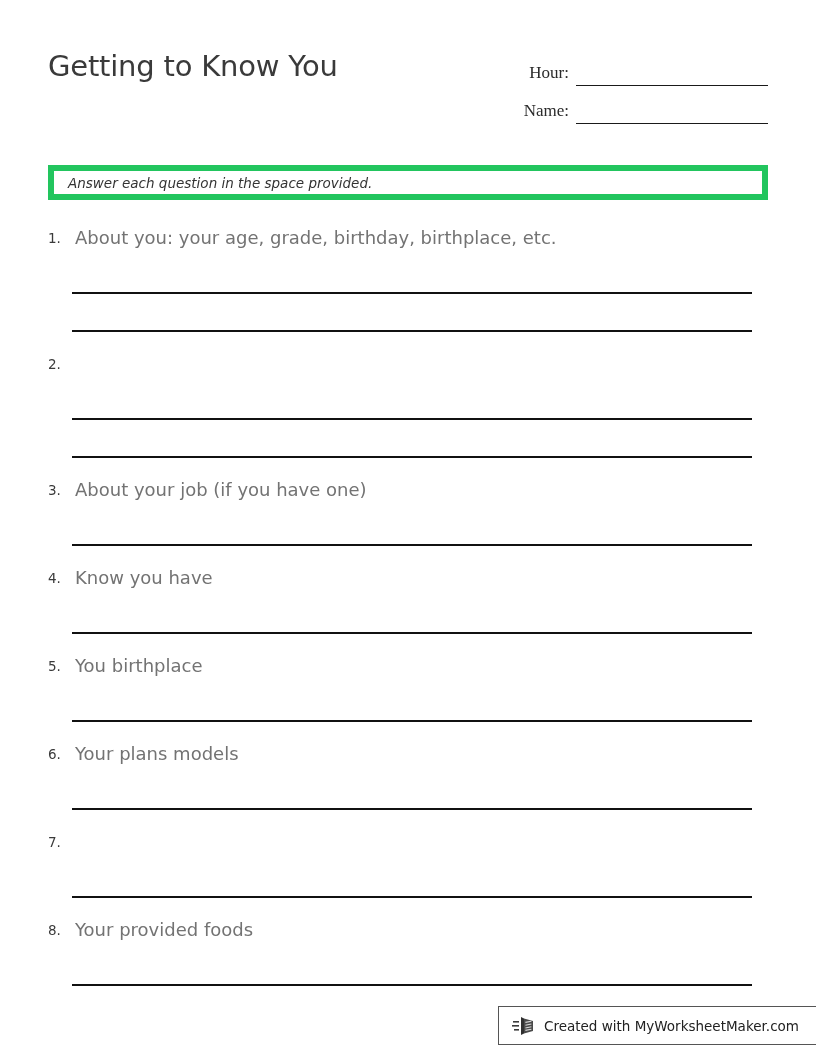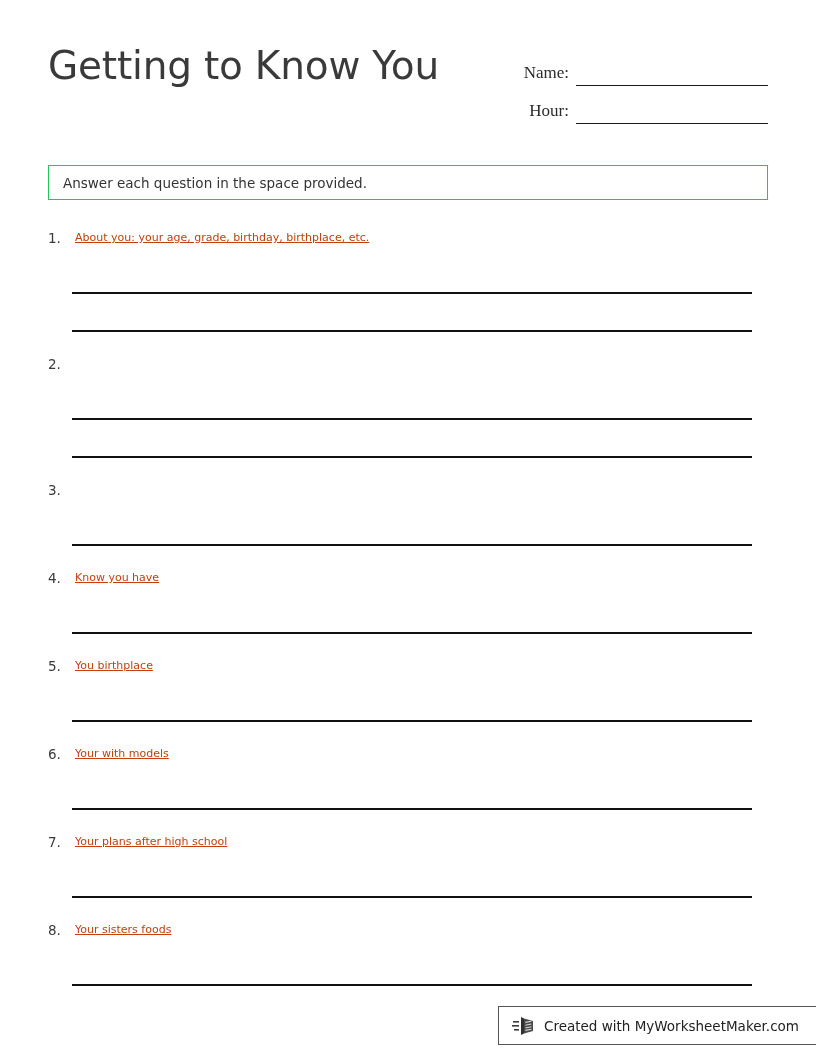--- a/index.html
+++ b/index.html
@@ -26,21 +26,21 @@
     position: absolute;
     left: 48px;
     top: 40px;
     right: 48px;
     height: 90px;
   }
   .title {
     position: absolute;
     left: 0;
     top: 6px;
-    font-size: 39px;
+    font-size: 29px;
     font-weight: 400;
     color: #3a3a3a;
     letter-spacing: -0.2px;
     white-space: nowrap;
     line-height: 40px;
   }
   .id-block {
     position: absolute;
     right: 0;
     top: 8px;
@@ -67,25 +67,26 @@
     margin-left: 7px;
   }
 
   
   .instruction-box {
     position: absolute;
     left: 48px;
     top: 165px;
     width: 720px;
     height: 35px;
-    border: 1px solid #22c55e;
+    border: 6px solid #22c55e;
     box-sizing: border-box;
     display: flex;
     align-items: center;
     background: #ffffff;
+    font-style: italic;
   }
   .instruction-text {
     padding-left: 14px;
     font-size: 13.5px;
     color: #333333;
     line-height: 18px;
   }
 
   
   .questions {
@@ -102,24 +103,23 @@
     align-items: flex-start;
   }
   .q-num {
     width: 27px;
     flex: 0 0 27px;
     font-size: 13.5px;
     color: #3a3a3a;
     line-height: 20px;
   }
   .q-text {
-    font-size: 11px;
-    color: #c2410c;
+    font-size: 18px;
+    color: #737373;
     line-height: 20px;
-    text-decoration: underline;
   }
   .answer-lines {
     margin-left: 24px;
   }
   .answer-line {
     height: 38px;
     border-bottom: 2.4px solid #111111;
     width: 680px;
     box-sizing: border-box;
   }
@@ -163,25 +163,25 @@
 </head>
 <body>
 
 <div class="page">
 
   <div class="header">
     <div class="title">Getting to Know You</div>
 
     <div class="id-block">
       <div class="id-row">
+        <span class="id-label">Hour:</span>
+        <span class="id-line"></span>
+      </div>
+      <div class="id-row">
         <span class="id-label">Name:</span>
-        <span class="id-line"></span>
-      </div>
-      <div class="id-row">
-        <span class="id-label">Hour:</span>
         <span class="id-line"></span>
       </div>
     </div>
   </div>
 
   <div class="instruction-box">
     <span class="instruction-text">Answer each question in the space provided.</span>
   </div>
 
   <div class="questions" id="questions-root">
@@ -202,20 +202,21 @@
         </div>
         <div class="answer-lines">
           <div class="answer-line first"></div>
           <div class="answer-line"></div>
         </div>
         <div class="q-gap"></div>
       </div>
       <div class="question">
         <div class="q-head">
           <span class="q-num">3.</span>
+          <span class="q-text">About your job (if you have one)</span>
         </div>
         <div class="answer-lines">
           <div class="answer-line first"></div>
         </div>
         <div class="q-gap"></div>
       </div>
       <div class="question">
         <div class="q-head">
           <span class="q-num">4.</span>
           <span class="q-text">Know you have</span>
@@ -231,41 +232,40 @@
           <span class="q-text">You birthplace</span>
         </div>
         <div class="answer-lines">
           <div class="answer-line first"></div>
         </div>
         <div class="q-gap"></div>
       </div>
       <div class="question">
         <div class="q-head">
           <span class="q-num">6.</span>
-          <span class="q-text">Your with models</span>
+          <span class="q-text">Your plans models</span>
         </div>
         <div class="answer-lines">
           <div class="answer-line first"></div>
         </div>
         <div class="q-gap"></div>
       </div>
       <div class="question">
         <div class="q-head">
           <span class="q-num">7.</span>
-          <span class="q-text">Your plans after high school</span>
         </div>
         <div class="answer-lines">
           <div class="answer-line first"></div>
         </div>
         <div class="q-gap"></div>
       </div>
       <div class="question">
         <div class="q-head">
           <span class="q-num">8.</span>
-          <span class="q-text">Your sisters foods</span>
+          <span class="q-text">Your provided foods</span>
         </div>
         <div class="answer-lines">
           <div class="answer-line first"></div>
         </div>
         <div class="q-gap"></div>
       </div>
     </div>
 
   <div class="footer-badge">
     <span class="footer-logo">

